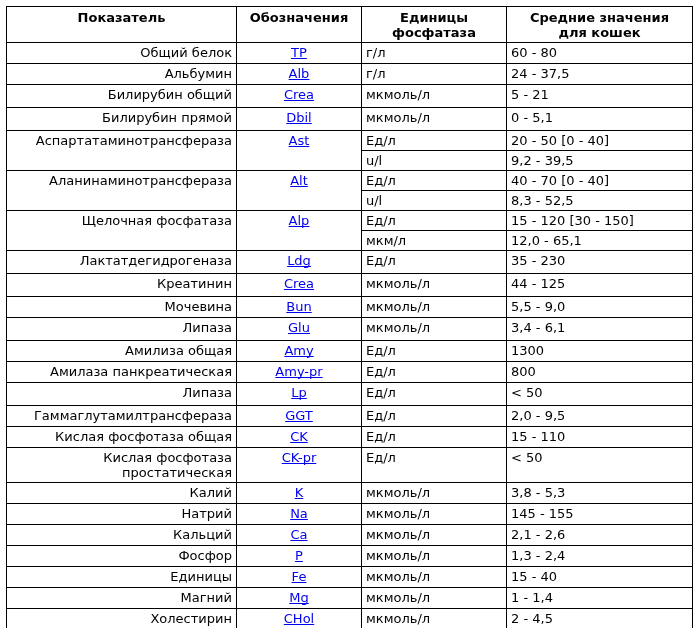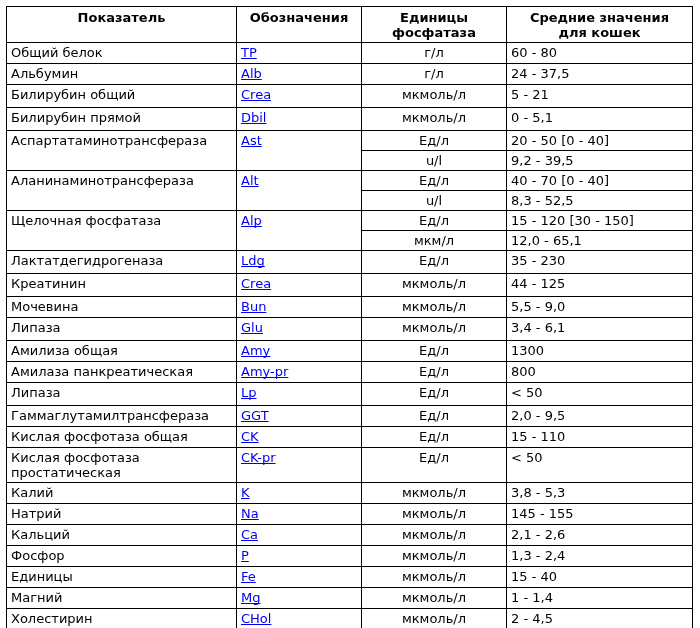--- a/index.html
+++ b/index.html
@@ -39,25 +39,25 @@
     vertical-align: top;
     padding-top: 3px;
     height: 36px;
   }
   col.c-name  { width: 230px; }
   col.c-abbr  { width: 125px; }
   col.c-unit  { width: 145px; }
   col.c-value { width: 186px; }
 
   td.name {
-    text-align: left;
+    text-align: right;
     padding-left: 6px;
   }
   td.abbr {
-    text-align: left;
+    text-align: center;
     color: #0000ee;
     text-decoration: underline;
   }
   td.abbr .abbr-text {
     color: #0000ee;
     text-decoration: underline;
     text-decoration-skip-ink: none;
     position: relative;
     display: inline-block;
     padding-bottom: 1px;
@@ -66,21 +66,20 @@
     text-decoration: underline;
     background-image:
       linear-gradient(45deg, transparent 45%, #ff0000 45%, #ff0000 55%, transparent 55%),
       linear-gradient(-45deg, transparent 45%, #ff0000 45%, #ff0000 55%, transparent 55%);
     background-size: 4px 3px;
     background-repeat: repeat-x;
     background-position: left bottom;
     padding-bottom: 3px;
   }
   td.unit {
-    text-align: center;
   }
   td.value {
   }
   tr.data-row td {
     height: 20px;
   }
   td.tall-name {
     height: 40px;
   }
 </style>

